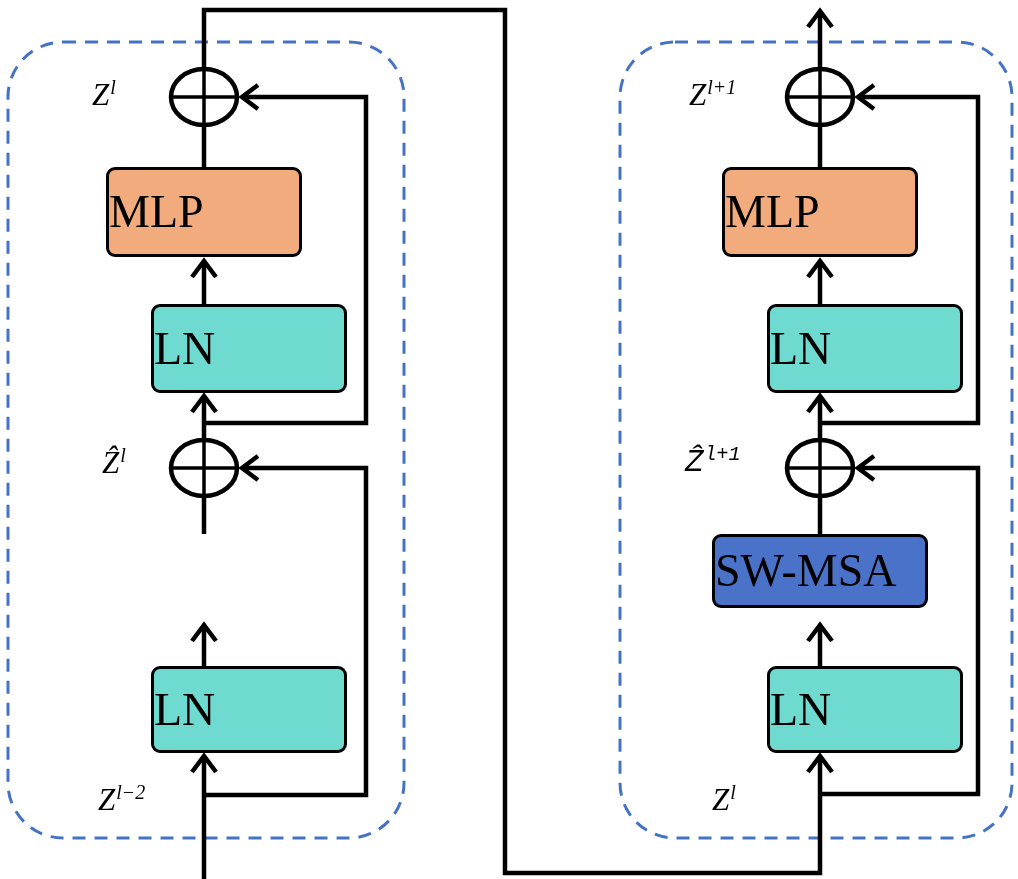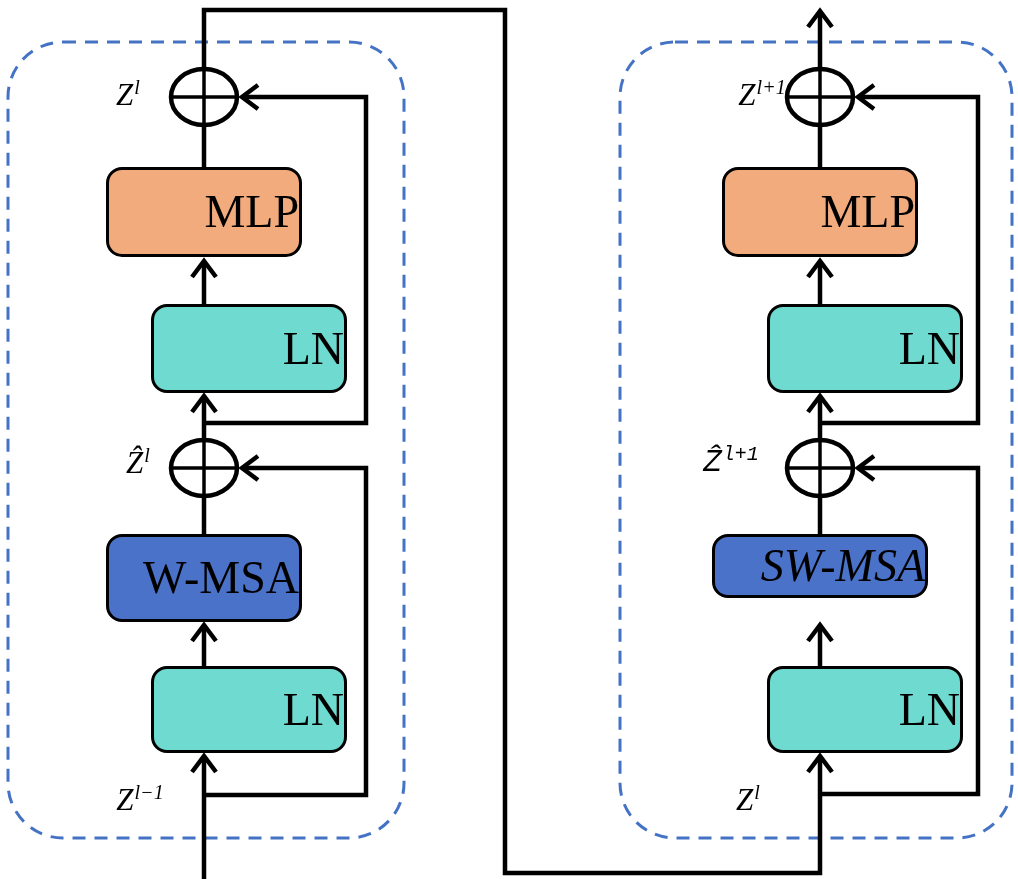--- a/index.html
+++ b/index.html
@@ -9,30 +9,30 @@
     font-family:"Liberation Serif","DejaVu Serif",serif;
     color:#000;
   }
   svg.layer{position:absolute;left:0;top:0;width:1018px;height:879px;}
   .flow{fill:none;stroke:var(--c-line,#000);stroke-width:4.5;}
   .head{fill:none;stroke:var(--c-line,#000);stroke-width:4.5;stroke-linejoin:miter;}
   .sumc{fill:#fff;stroke:var(--c-line,#000);stroke-width:4.5;}
   .cross{fill:none;stroke:var(--c-line,#000);stroke-width:3.5;}
   .dashed-outline{fill:none;stroke:var(--c-dashed_border,#4472c4);stroke-width:3;stroke-dasharray:13 9;}
   .node{
-    position:absolute;display:flex;align-items:center;justify-content:flex-end;
-    border:3px solid var(--c-line,#000);border-radius:16px;
+    position:absolute;display:flex;align-items:center;justify-content:flex-start;
+    border:3px solid var(--c-line,#000);border-radius:9px;
     font-size:46px;line-height:1;box-sizing:border-box;
   }
   .node.mlp{background:var(--c-mlp_fill,#f2ab7c);}
   .node.ln{background:var(--c-ln_fill,#6edad0);margin-left:45px;}
   .node.msa{background:var(--c-msa_fill,#4a72c8);}
   .zlabel{
     position:absolute;font-style:italic;font-size:31px;line-height:1.1;
-    text-align:center;white-space:nowrap;
+    text-align:left;white-space:nowrap;
   }
   .zlabel sup{font-size:20px;line-height:0;margin-left:1px;}
 </style>
 </head>
 <body>
 
 <div class="canvas">
 
   <svg class="layer" viewBox="0 0 1018 879" xmlns="http://www.w3.org/2000/svg">
 
@@ -87,51 +87,48 @@
       <path class="cross" d="M787 468 L853 468 M820 440 L820 496"></path>
     </g>
   </svg>
 
   <div class="node mlp" style="left:106px;top:167px;width:196px;height:90px;">
     <span>MLP</span>
   </div>
   <div class="node ln" style="left:106px;top:304px;width:196px;height:89px;">
     <span>LN</span>
   </div>
-  <div class="node msa" style="left:106px;top:534px;width:196px;height:88px;">
-    <span>W-MSA</span>
-  </div>
   <div class="node ln" style="left:106px;top:666px;width:196px;height:87px;">
     <span>LN</span>
   </div>
 
   <div class="zlabel" style="left:92px;top:78px;width:72px;">
     <span>Z</span><sup>l</sup>
   </div>
   <div class="zlabel" style="left:102px;top:446px;width:72px;">
     <span>Ẑ</span><sup>l</sup>
   </div>
   <div class="zlabel" style="left:98px;top:783px;width:84px;">
-    <span>Z</span><sup>l−1</sup>
+    <span>Z</span><sup>l−2</sup>
   </div>
 
   <div class="node mlp" style="left:722px;top:167px;width:196px;height:90px;">
     <span>MLP</span>
   </div>
   <div class="node ln" style="left:722px;top:304px;width:196px;height:89px;">
     <span>LN</span>
   </div>
-  <div class="node msa" style="left:712px;top:534px;width:216px;height:64px;font-style:italic;">
+  <div class="node msa" style="left:712px;top:534px;width:216px;height:74px;">
     <span>SW-MSA</span>
   </div>
   <div class="node ln" style="left:722px;top:666px;width:196px;height:87px;">
     <span>LN</span>
   </div>
 
-  <div class="zlabel" style="left:716px;top:78px;width:92px;">
+  <div class="zlabel" style="left:689px;top:78px;width:92px;">
     <span>Z</span><sup>l+1</sup>
   </div>
   <div class="zlabel" style="left:685px;top:446px;width:92px;font-family:Liberation Mono, monospace;">
     <span>Ẑ</span><sup>l+1</sup>
   </div>
   <div class="zlabel" style="left:712px;top:783px;width:72px;">
     <span>Z</span><sup>l</sup>
   </div>
 
 </div>

